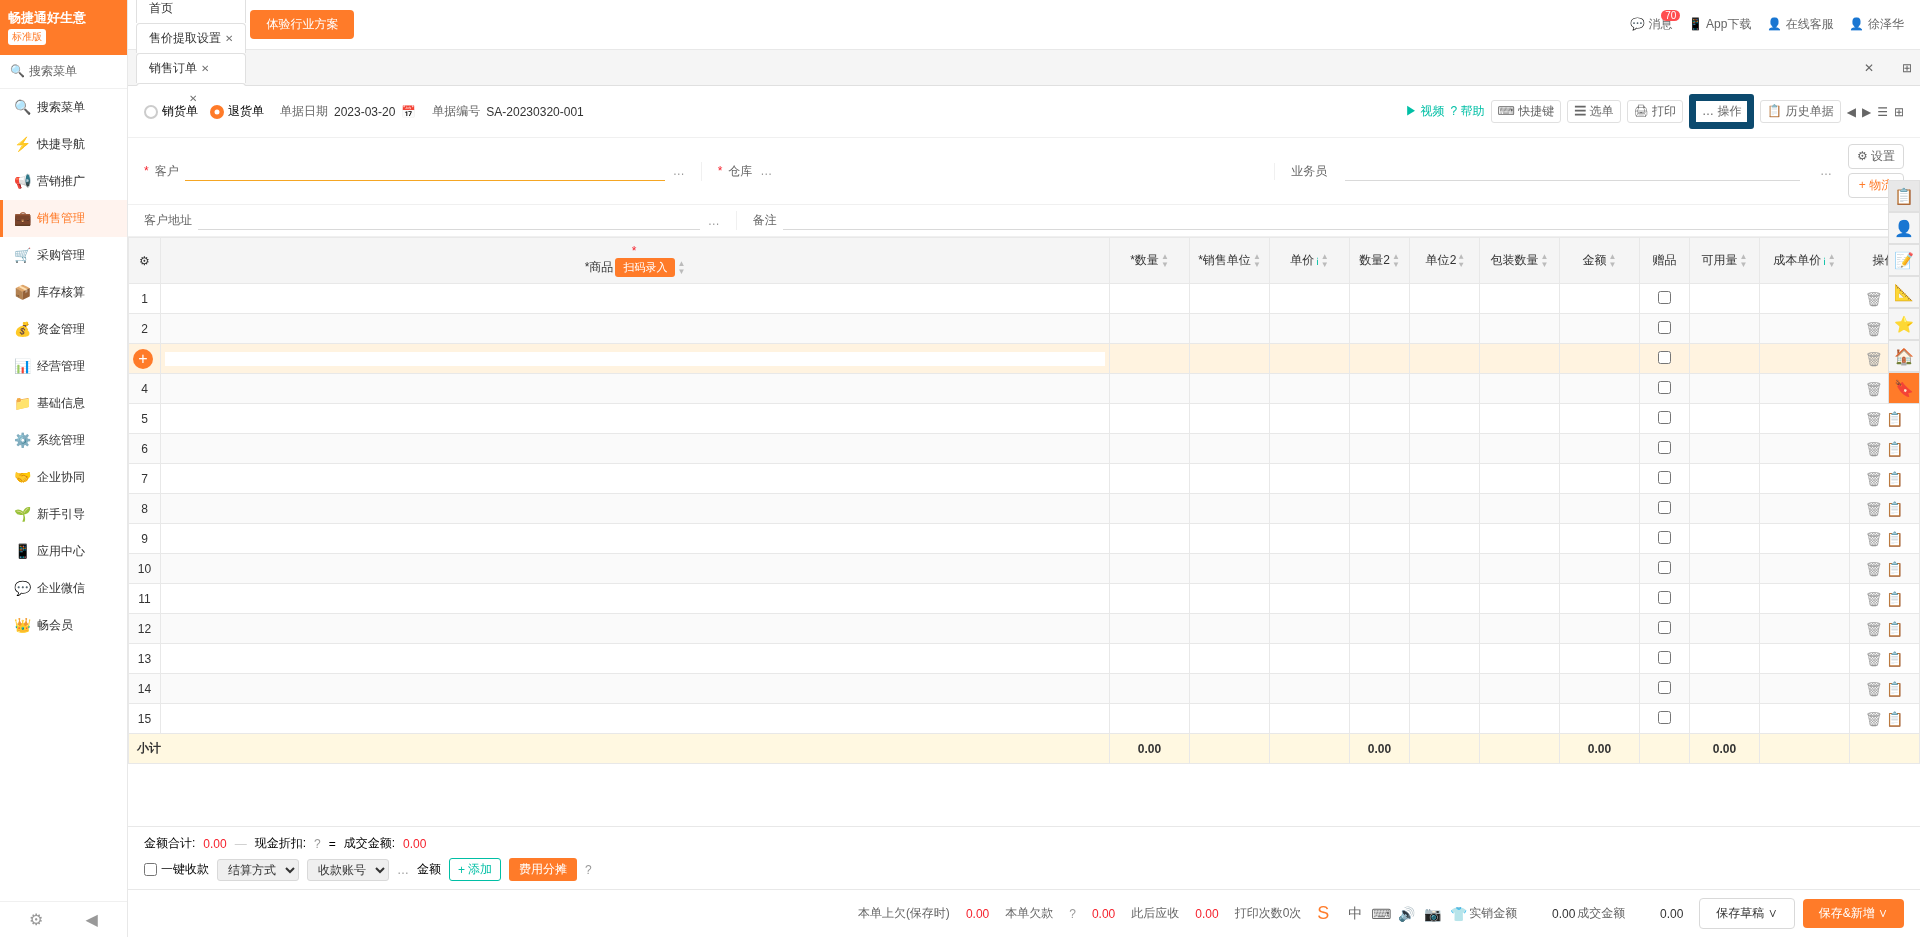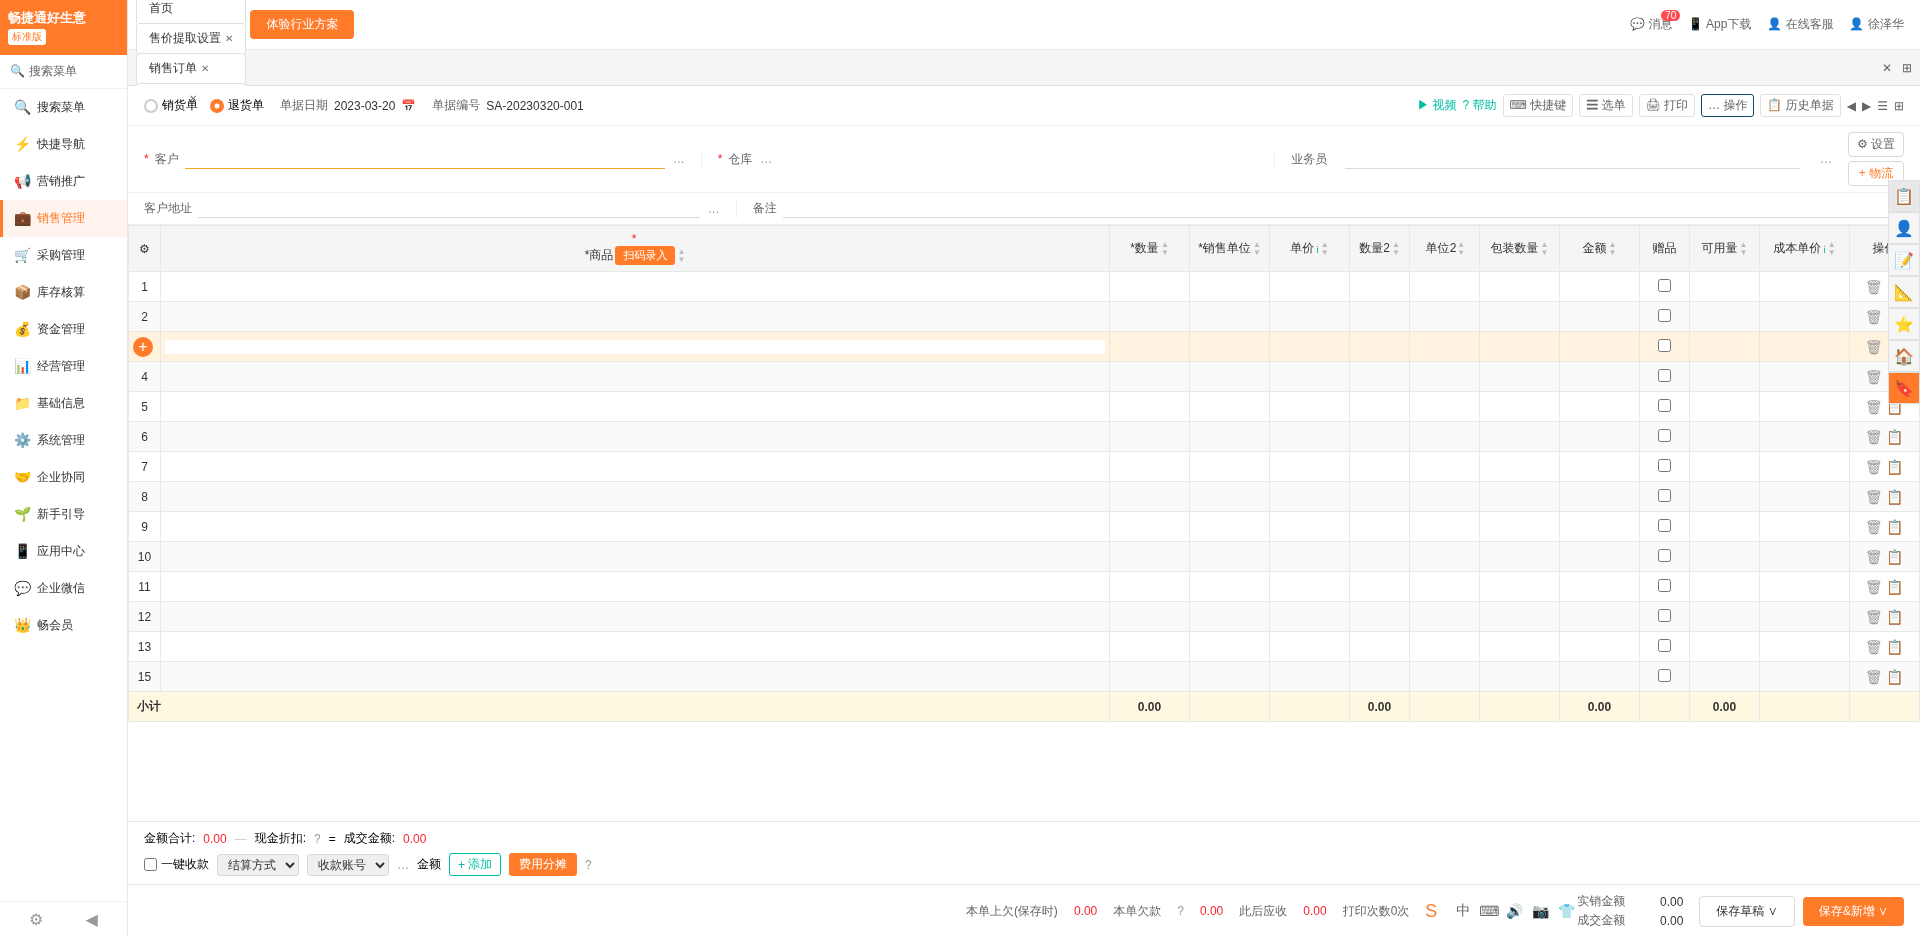--- a/index.html
+++ b/index.html
@@ -24,21 +24,21 @@
     .topbar { height: 50px; background: #fff; display: flex; align-items: center; justify-content: space-between; padding: 0 16px; border-bottom: 1px solid #e8e8e8; flex-shrink: 0; }
     .topbar-left { display: flex; align-items: center; gap: 8px; }
     .topbar-select { display: flex; align-items: center; gap: 4px; border: 1px solid #d9d9d9; border-radius: 4px; padding: 4px 8px; font-size: 12px; cursor: pointer; }
     .topbar-gear { cursor: pointer; color: #666; font-size: 16px; }
     .topbar-btn { background: #ff7b29; color: #fff; border: none; border-radius: 4px; padding: 6px 16px; font-size: 12px; cursor: pointer; }
     .topbar-right { display: flex; align-items: center; gap: 16px; font-size: 12px; color: #666; }
     .topbar-badge { position: relative; }
     .topbar-badge-num { position: absolute; top: -6px; right: -8px; background: #ff4d4f; color: #fff; border-radius: 8px; font-size: 10px; padding: 0 4px; min-width: 16px; text-align: center; }
 
     
-    .tabbar { height: 36px; background: #f5f5f5; display: flex; align-items: center; padding: 0 8px; gap: 2px; flex-shrink: 0; border-bottom: 1px solid #e0e0e0; }
+    .tabbar { height: 36px; background: #f5f5f5; display: flex; align-items: center; padding: 0 8px; gap: 20px; flex-shrink: 0; border-bottom: 1px solid #e0e0e0; }
     .tab { display: flex; align-items: center; gap: 4px; padding: 6px 12px; background: #fff; border-radius: 4px 4px 0 0; cursor: pointer; font-size: 12px; color: #333; border: 1px solid #e0e0e0; border-bottom: none; }
     .tab.active { background: #00bfa5; color: #fff; border-color: #00bfa5; }
     .tab-close { font-size: 10px; cursor: pointer; opacity: 0.7; }
 
     
     .content { flex: 1; background: #fff; overflow: hidden; display: flex; flex-direction: column; }
     .radio-group { display: flex; align-items: center; gap: 12px; }
     .radio-item { display: flex; align-items: center; gap: 4px; cursor: pointer; font-size: 12px; }
     .radio-circle { width: 14px; height: 14px; border-radius: 50%; border: 2px solid #ccc; }
     .radio-circle.checked { border-color: #ff7b29; background: #ff7b29; position: relative; }
@@ -77,21 +77,21 @@
     .checkbox-label { display: flex; align-items: center; gap: 4px; cursor: pointer; }
     .form-select { border: 1px solid #d9d9d9; border-radius: 3px; padding: 2px 6px; font-size: 12px; color: #333; }
     .add-item-btn { background: none; border: 1px solid #00bfa5; border-radius: 3px; padding: 2px 8px; font-size: 12px; cursor: pointer; color: #00bfa5; display: flex; align-items: center; gap: 3px; }
     .fee-btn { background: #ff7b29; color: #fff; border: none; border-radius: 3px; padding: 3px 10px; font-size: 12px; cursor: pointer; }
     .help-icon { color: #999; cursor: pointer; font-size: 12px; }
     .right-panel-btn { width: 32px; height: 32px; background: #f5f5f5; border: 1px solid #e0e0e0; display: flex; align-items: center; justify-content: center; cursor: pointer; font-size: 16px; color: #666; }
 
     
     .action-bar { display: flex; align-items: center; justify-content: flex-end; padding: 8px 16px; background: #fff; border-top: 1px solid #e8e8e8; flex-shrink: 0; }
     .action-bar-left { display: flex; align-items: center; gap: 16px; font-size: 12px; color: #666; }
-    .summary-panel { display: flex; flex-direction: column; align-items: flex-end; gap: 2px; font-size: 12px; margin-right: 16px; }
+    .summary-panel { display: flex; flex-direction: row; align-items: flex-end; gap: 2px; font-size: 12px; margin-right: 16px; }
     .summary-panel .row { display: flex; align-items: center; gap: 8px; }
     .summary-panel .s-label { color: #666; }
     .summary-panel .s-value { color: #333; min-width: 50px; text-align: right; }
     .save-draft-btn { background: #fff; border: 1px solid #d9d9d9; border-radius: 4px; padding: 6px 16px; font-size: 12px; cursor: pointer; color: #333; display: flex; align-items: center; gap: 4px; }
     .save-new-btn { background: #ff7b29; color: #fff; border: none; border-radius: 4px; padding: 6px 16px; font-size: 12px; cursor: pointer; display: flex; align-items: center; gap: 4px; }
     .taskbar-icons { display: flex; align-items: center; gap: 6px; }
     .taskbar-icon { width: 20px; height: 20px; display: flex; align-items: center; justify-content: center; cursor: pointer; font-size: 14px; }
 
     .header-right-icons { display: flex; align-items: center; gap: 6px; margin-left: auto; justify-content: space-between; }
     .required-star { color: #f5222d; }
@@ -280,21 +280,21 @@
         <span class="form-label">单据编号</span>
         <span class="form-value">SA-20230320-001</span>
       </div>
 
       <div class="header-right-icons">
         <span style="color:#00bfa5; cursor:pointer; font-size:12px;">▶ <span>视频</span></span>
         <span style="color:#00bfa5; cursor:pointer; font-size:12px;">? <span>帮助</span></span>
         <span style="cursor:pointer; font-size:12px; color:#666; border:1px solid #e0e0e0; padding:2px 6px; border-radius:3px;">⌨ <span>快捷键</span></span>
         <span style="cursor:pointer; font-size:12px; color:#666; border:1px solid #e0e0e0; padding:2px 6px; border-radius:3px;">☰ <span>选单</span></span>
         <span style="cursor:pointer; font-size:12px; color:#666; border:1px solid #e0e0e0; padding:2px 6px; border-radius:3px;">🖨 <span>打印</span></span>
-        <span style="cursor:pointer; font-size:12px; color:#666; border:1px solid #0c4a6e; padding:2px 6px; border-radius:3px;">… <span>操作</span></span>
+        <span style="cursor:pointer; font-size:12px; color:#666; border:7px solid #0c4a6e; padding:2px 6px; border-radius:3px;">… <span>操作</span></span>
         <span style="cursor:pointer; font-size:12px; color:#666; border:1px solid #e0e0e0; padding:2px 6px; border-radius:3px;">📋 <span>历史单据</span></span>
         <span style="cursor:pointer; color:#666;">◀</span>
         <span style="cursor:pointer; color:#666;">▶</span>
         <span style="cursor:pointer; color:#666;">☰</span>
         <span style="cursor:pointer; color:#666;">⊞</span>
       </div>
     </div>
 
     <div style="display:flex; align-items:center; padding:6px 16px; border-bottom:1px solid #f0f0f0; flex-shrink:0; gap:0;">
 
@@ -679,20 +679,40 @@
     <td></td>
     <td>
       <div class="action-cell">
         <span class="action-icon">🗑</span>
         <span class="action-icon">📋</span>
       </div>
     </td>
   </tr>
             <tr>
     <td class="row-num">13</td>
+    <td></td>
+    <td></td>
+    <td></td>
+    <td></td>
+    <td></td>
+    <td></td>
+    <td></td>
+    <td></td>
+    <td class="checkbox-cell"><input type="checkbox" style=""></td>
+    <td></td>
+    <td></td>
+    <td>
+      <div class="action-cell">
+        <span class="action-icon">🗑</span>
+        <span class="action-icon">📋</span>
+      </div>
+    </td>
+  </tr>
+            <tr>
+    <td class="row-num">14</td>
     <td></td>
     <td></td>
     <td></td>
     <td></td>
     <td></td>
     <td></td>
     <td></td>
     <td></td>
     <td class="checkbox-cell"><input type="checkbox" style=""></td>
     <td></td>

